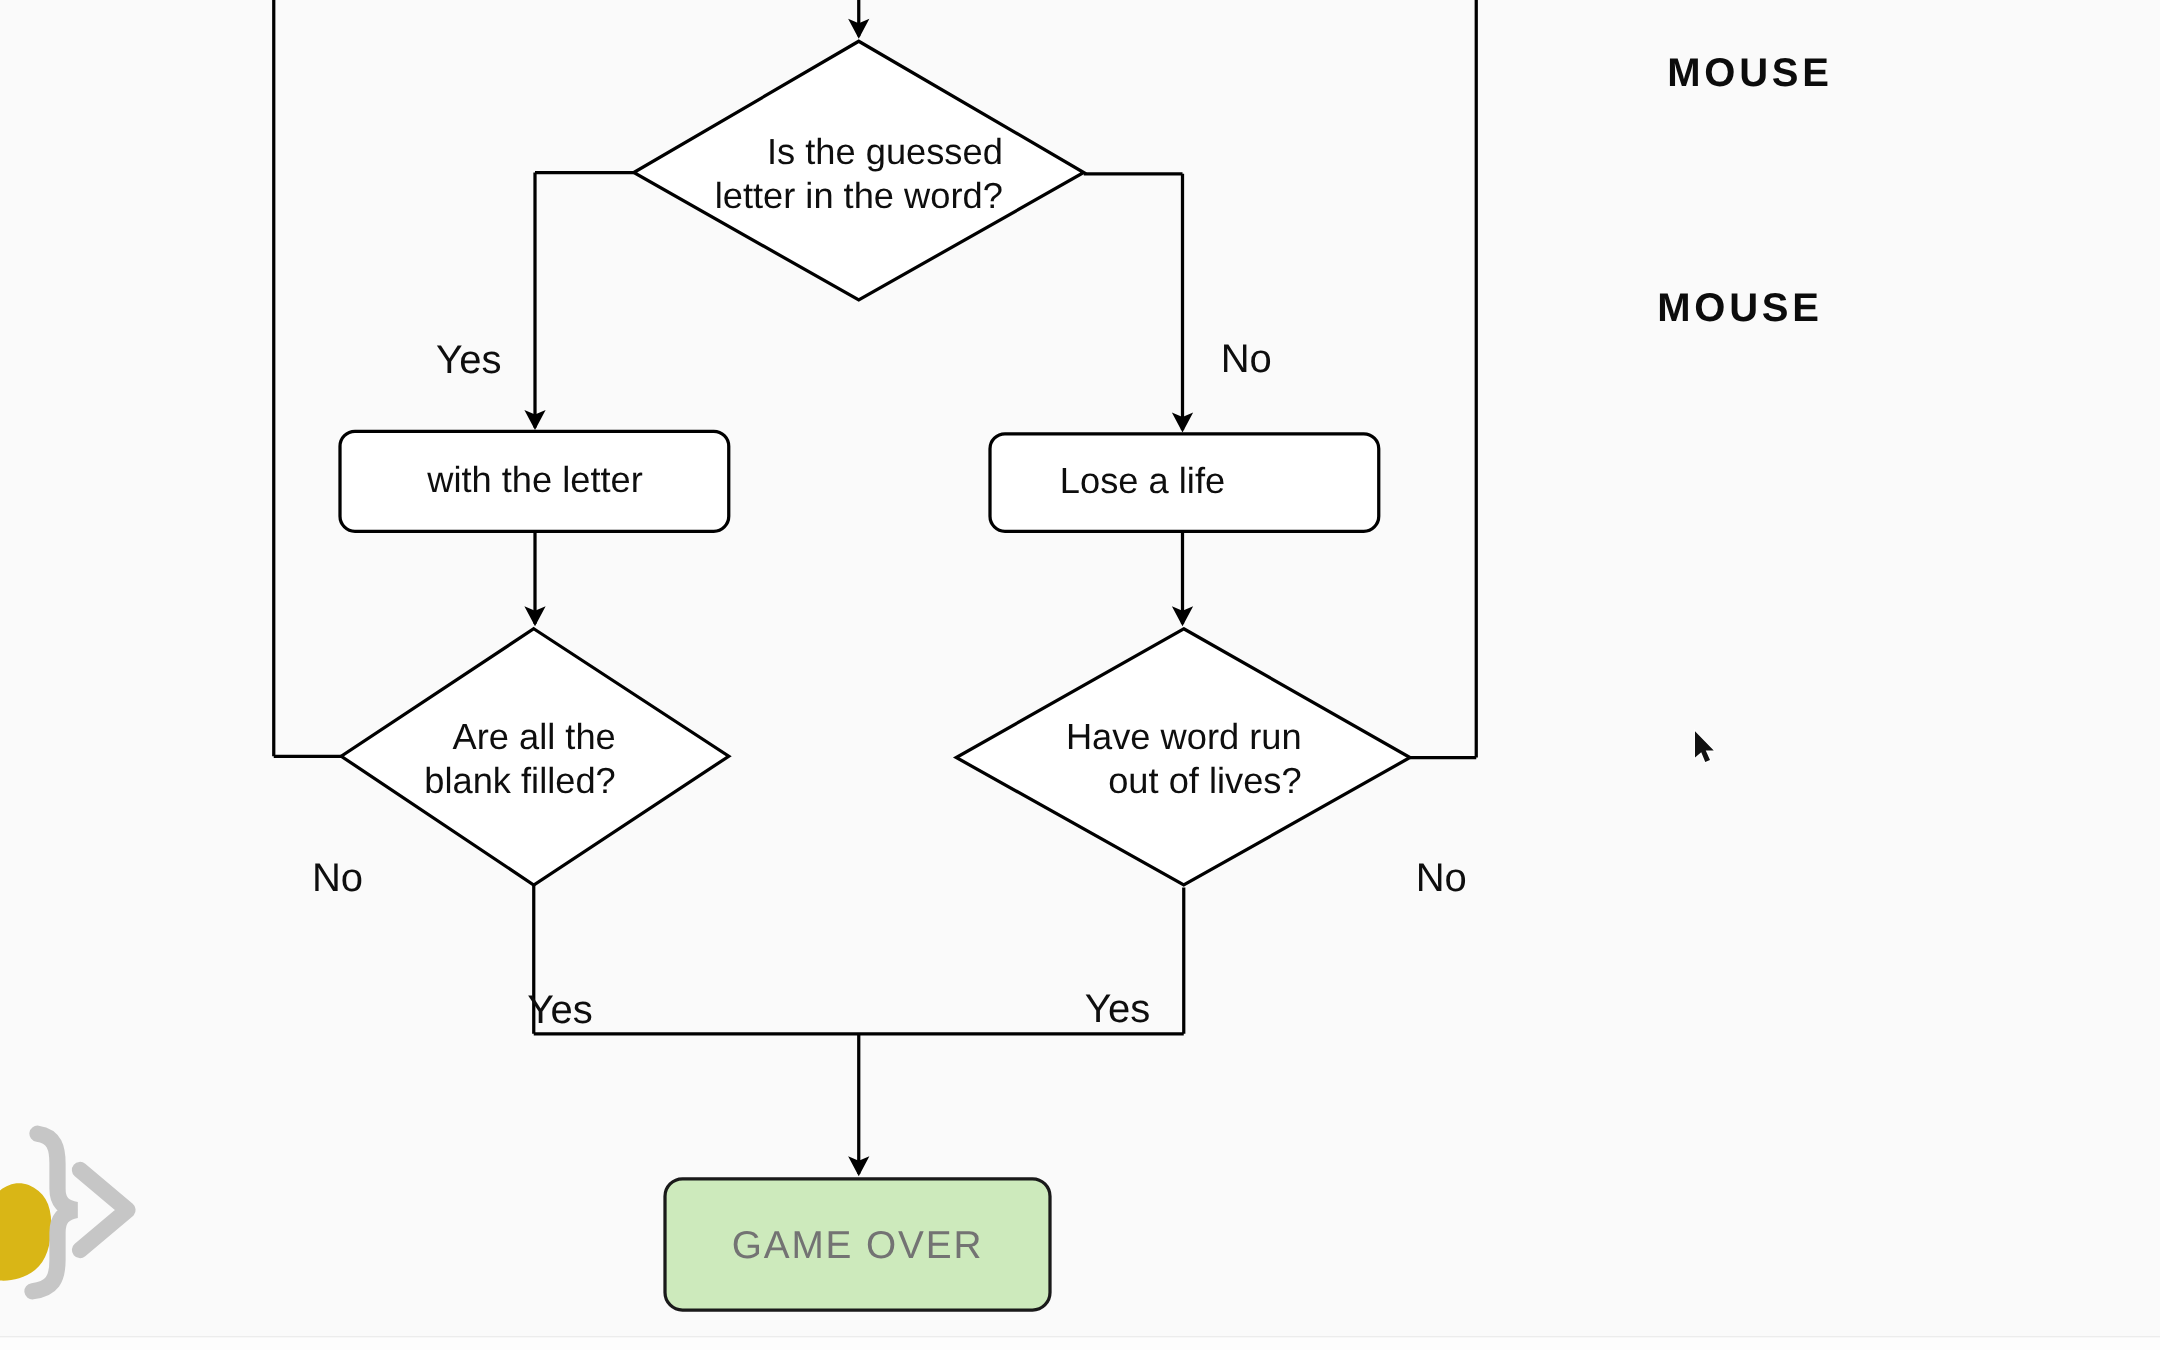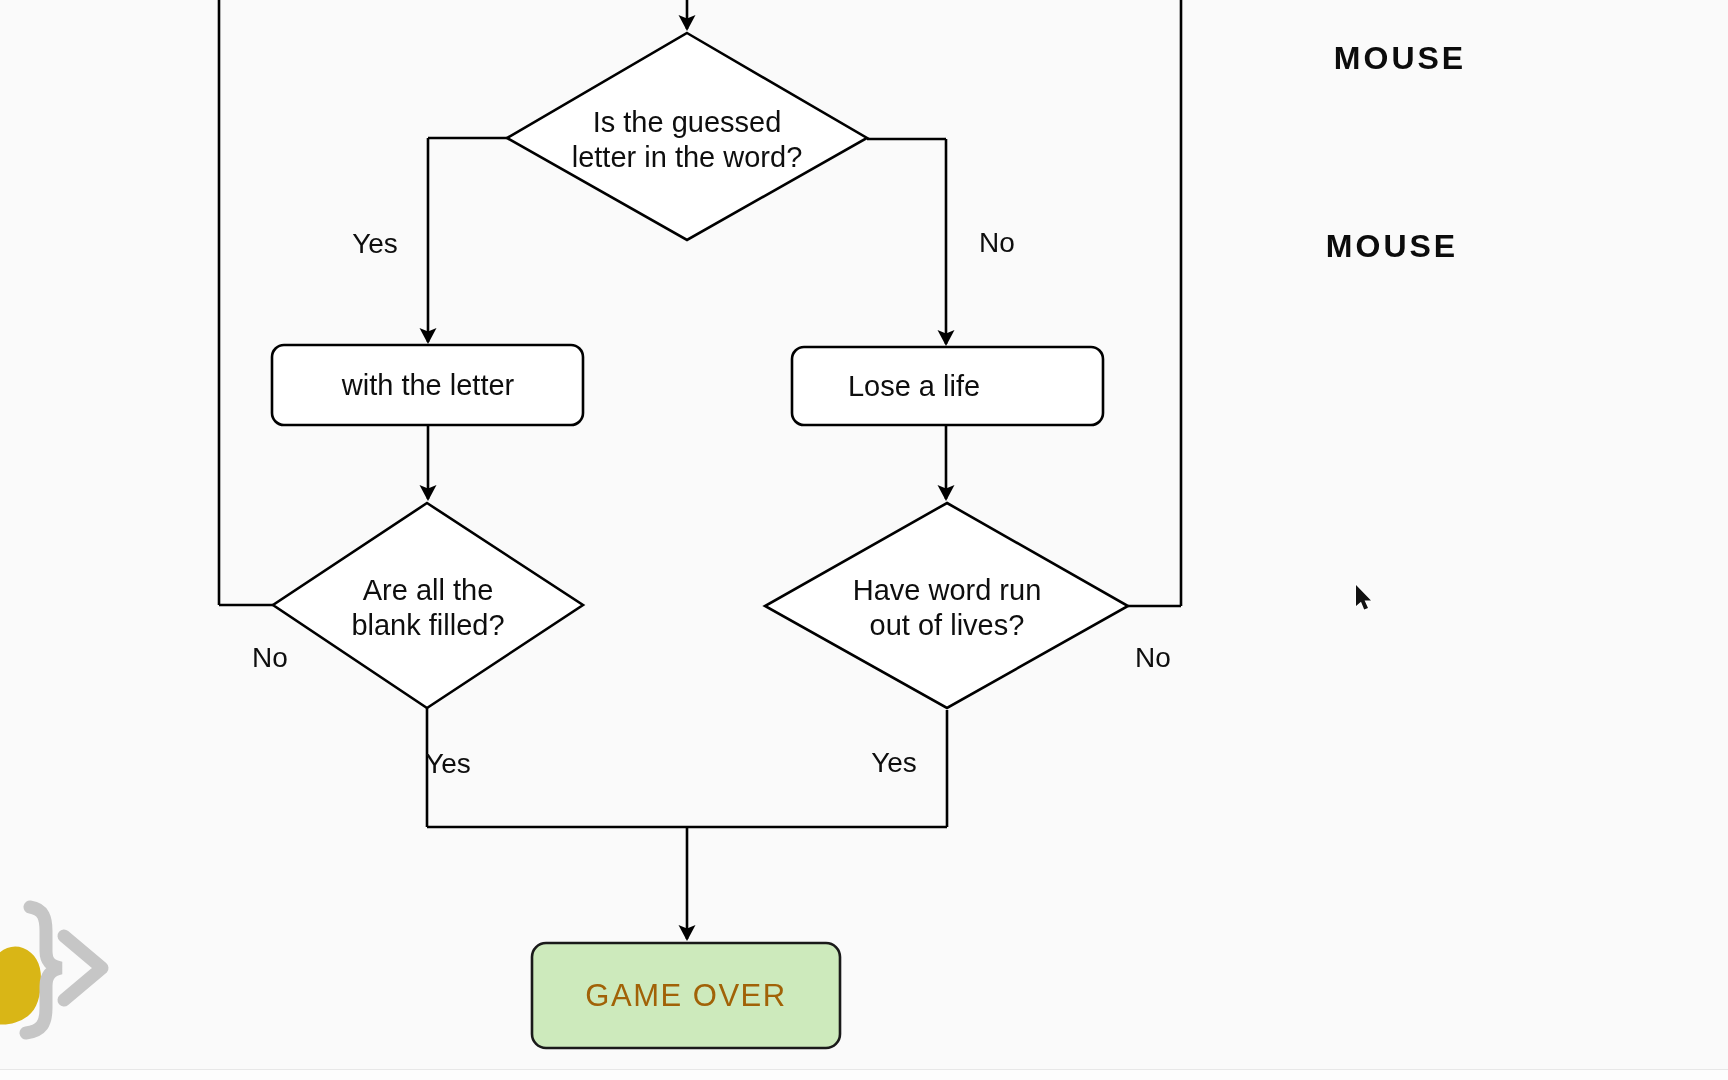--- a/index.html
+++ b/index.html
@@ -6,35 +6,35 @@
   #stage{
     position:relative;
     width:1728px;height:1080px;
     background:#fafafa;
     overflow:hidden;
     font-family:"Liberation Sans","DejaVu Sans",sans-serif;
   }
   #diagram-svg{position:absolute;left:0;top:0;}
   .node-text{
     position:absolute;transform:translate(-50%,-50%);
-    font-size:29px;line-height:35px;text-align:center;
+    font-size:29px;line-height:35px;text-align:right;
     color:#0e0e0e;white-space:nowrap;
   }
   .edge-label{
     position:absolute;transform:translate(-50%,-50%);
-    font-size:28px;color:#0e0e0e;white-space:nowrap;
+    font-size:32px;color:#0e0e0e;white-space:nowrap;margin-top:44px;
   }
   .brand{
     position:absolute;transform:translate(-50%,-50%);
     font-weight:bold;font-size:32px;letter-spacing:3px;
     color:#0c0c0c;white-space:nowrap;
   }
   .go-text{
     position:absolute;transform:translate(-50%,-50%);
-    font-size:31px;letter-spacing:1.5px;color:#a16207;white-space:nowrap;
+    font-size:31px;letter-spacing:1.5px;color:#737373;white-space:nowrap;
   }
   .bottom-line{
     position:absolute;left:0;top:1069px;width:1728px;height:1px;
     background:#e7e7e7;
   }
   .bottom-strip{
     position:absolute;left:0;top:1070px;width:1728px;height:10px;
     background:#fdfdfd;
   }
 </style>
@@ -104,21 +104,21 @@
     <div>Is the guessed</div>
     <div>letter in the word?</div>
   </div>
 
   <div class="node-text" style="left:428px;top:385px">
     <div>with the letter</div>
   </div>
 
   <div class="node-text" style="left:914px;top:386px">Lose a life</div>
 
-  <div class="node-text" style="left:428px;top:608px">
+  <div class="node-text" style="left:416px;top:608px">
     <div>Are all the</div>
     <div>blank filled?</div>
   </div>
 
   <div class="node-text" style="left:947px;top:608px">
     <div>Have word run</div>
     <div>out of lives?</div>
   </div>
 
   <div class="go-text" style="left:686px;top:996px">GAME OVER</div>

